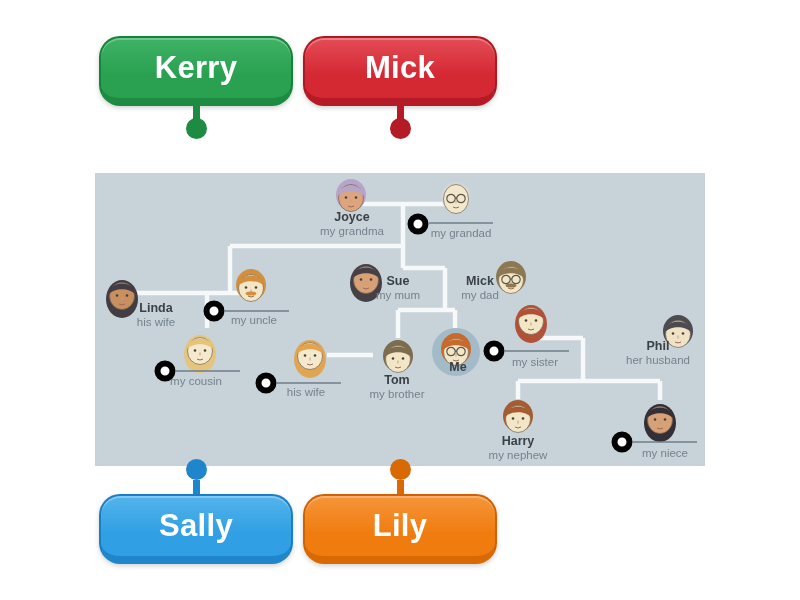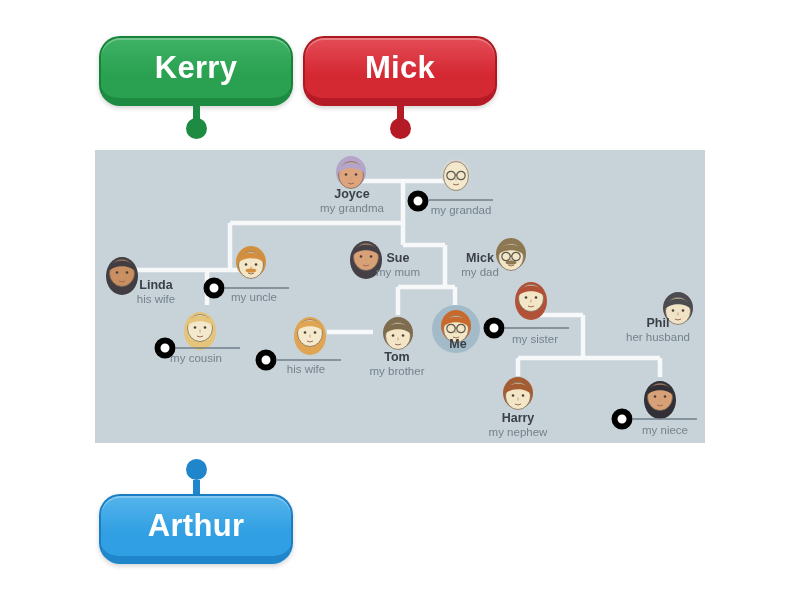--- a/index.html
+++ b/index.html
@@ -46,21 +46,21 @@
     <div class="pin-dot"></div>
   </div>
   <div class="label-wrap rowtop col1" style="--light: #e44c56; --main: #d42833; --edge: #b51b26; --border: #ad1923;">
     <div class="label-box">
         <span>Mick</span>
       </div>
     <div class="pin-stem"></div>
     <div class="pin-dot"></div>
   </div>
 
-  <div class="diagram" style="background: #fef9c3;">
+  <div class="diagram" style="background: #fef9c3; margin-top: 23px;">
     <svg id="tree" width="610" height="293" viewBox="0 0 610 293">
         <rect x="0" y="0" width="610" height="293" fill="#c8d3d9"></rect>
         <line x1="265" y1="31" x2="352" y2="31" stroke="#f6f8f9" stroke-width="4.5"></line>
         <line x1="308" y1="31" x2="308" y2="95" stroke="#f6f8f9" stroke-width="4.5"></line>
         <line x1="135" y1="73" x2="308" y2="73" stroke="#f6f8f9" stroke-width="4.5"></line>
         <line x1="135" y1="73" x2="135" y2="120" stroke="#f6f8f9" stroke-width="4.5"></line>
         <line x1="38" y1="120" x2="150" y2="120" stroke="#f6f8f9" stroke-width="4.5"></line>
         <line x1="112" y1="120" x2="112" y2="155" stroke="#f6f8f9" stroke-width="4.5"></line>
         <line x1="308" y1="95" x2="350" y2="95" stroke="#f6f8f9" stroke-width="4.5"></line>
         <line x1="350" y1="95" x2="350" y2="137" stroke="#f6f8f9" stroke-width="4.5"></line>
@@ -236,19 +236,26 @@
         <circle cx="119" cy="138" r="7.5" fill="#ffffff" stroke="#000000" stroke-width="6"></circle>
         <circle cx="70" cy="198" r="7.5" fill="#ffffff" stroke="#000000" stroke-width="6"></circle>
         <circle cx="171" cy="210" r="7.5" fill="#ffffff" stroke="#000000" stroke-width="6"></circle>
         <circle cx="399" cy="178" r="7.5" fill="#ffffff" stroke="#000000" stroke-width="6"></circle>
         <circle cx="527" cy="269" r="7.5" fill="#ffffff" stroke="#000000" stroke-width="6"></circle>
       </svg>
   </div>
 
   <div class="label-wrap rowbottom col0" style="--light: #54b4eb; --main: #309fe3; --edge: #1f86cc; --border: #1b7ec3;">
     <div class="label-box">
-        <span>Arthur</span>
+        <span>Sally</span>
+      </div>
+    <div class="pin-stem"></div>
+    <div class="pin-dot"></div>
+  </div>
+  <div class="label-wrap rowbottom col1" style="--light: #f6953a; --main: #f07c10; --edge: #d96903; --border: #cf6300;">
+    <div class="label-box">
+        <span>Lily</span>
       </div>
     <div class="pin-stem"></div>
     <div class="pin-dot"></div>
   </div>
 
 </div>
 
 </body></html>

